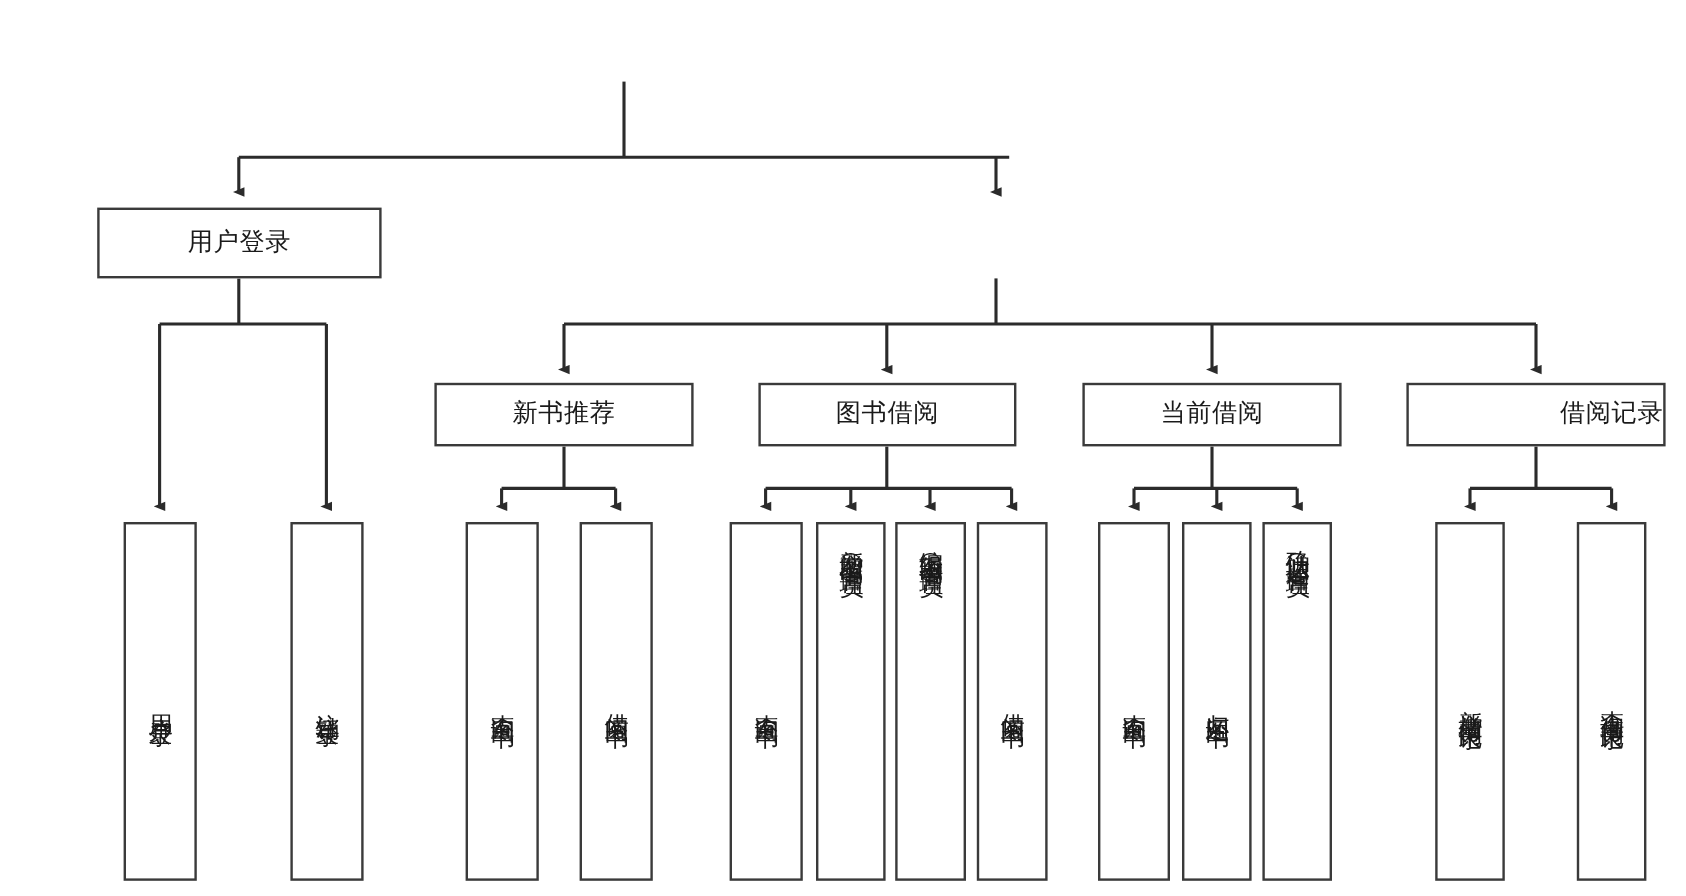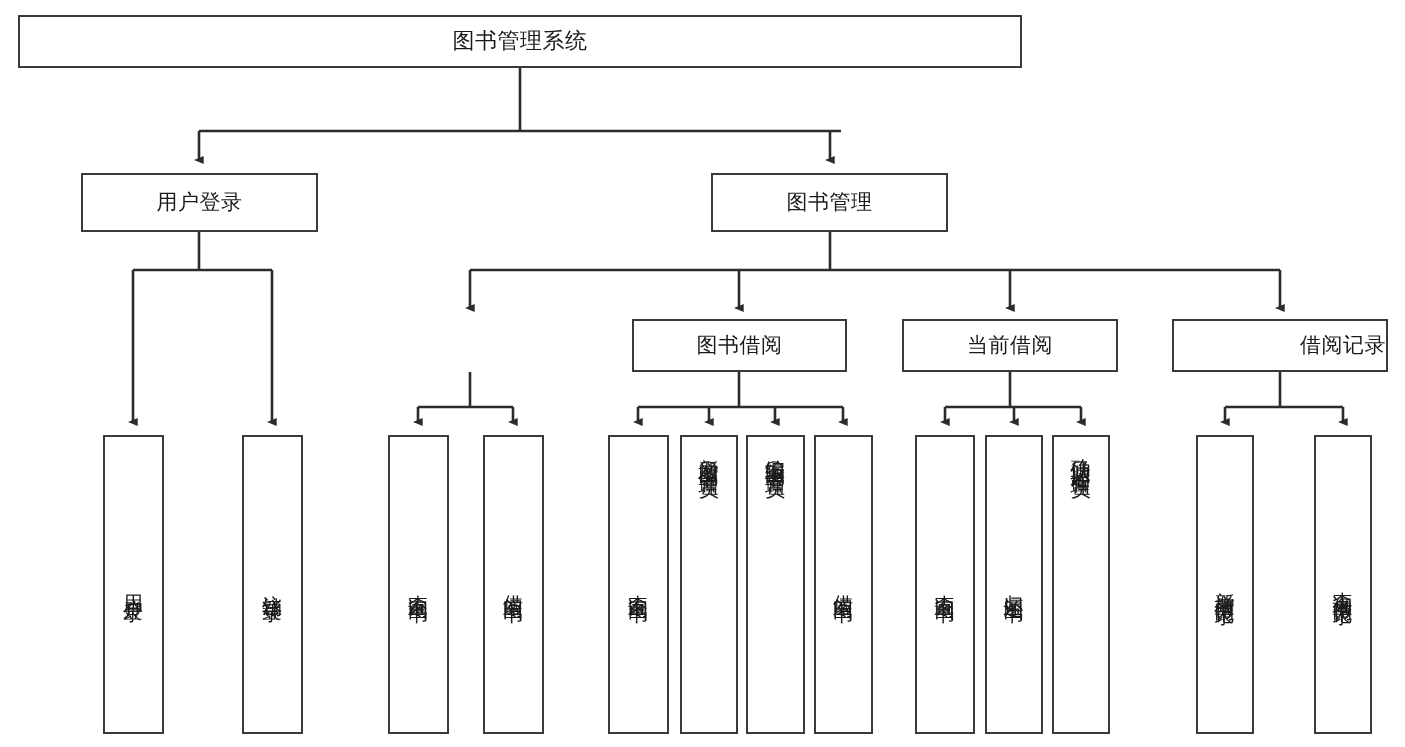--- a/index.html
+++ b/index.html
@@ -123,31 +123,28 @@
       <path d="M1014,407 L1014,422" marker-end="url(#arrow)"></path>
       <path d="M1081,407 L1081,422" marker-end="url(#arrow)"></path>
 
       <path d="M1280,372 L1280,407"></path>
       <path d="M1225,407 L1343,407"></path>
       <path d="M1225,407 L1225,422" marker-end="url(#arrow)"></path>
       <path d="M1343,407 L1343,422" marker-end="url(#arrow)"></path>
     </g>
   </svg>
 
-  <div class="node root horiz" style="left:18px; top:15px; width:1004px; height:53px;">
-    <span class="label">图书管理系统</span>
-  </div>
 
   <div class="node horiz" style="left:81px; top:173px; width:237px; height:59px;">
     <span class="label">用户登录</span>
   </div>
-  <div class="node horiz" style="left:711px; top:173px; width:237px; height:59px;">
-    <span class="label">图书管理</span>
+
+  <div class="node horiz" style="left:362px; top:319px; width:216px; height:53px;">
+    <span class="label">新书推荐</span>
   </div>
-
   <div class="node horiz" style="left:632px; top:319px; width:215px; height:53px;">
     <span class="label">图书借阅</span>
   </div>
   <div class="node horiz" style="left:902px; top:319px; width:216px; height:53px;">
     <span class="label">当前借阅</span>
   </div>
   <div class="node horiz" style="left:1172px; top:319px; width:216px; height:53px;justify-content:flex-end;">
     <span class="label">借阅记录</span>
   </div>
 

